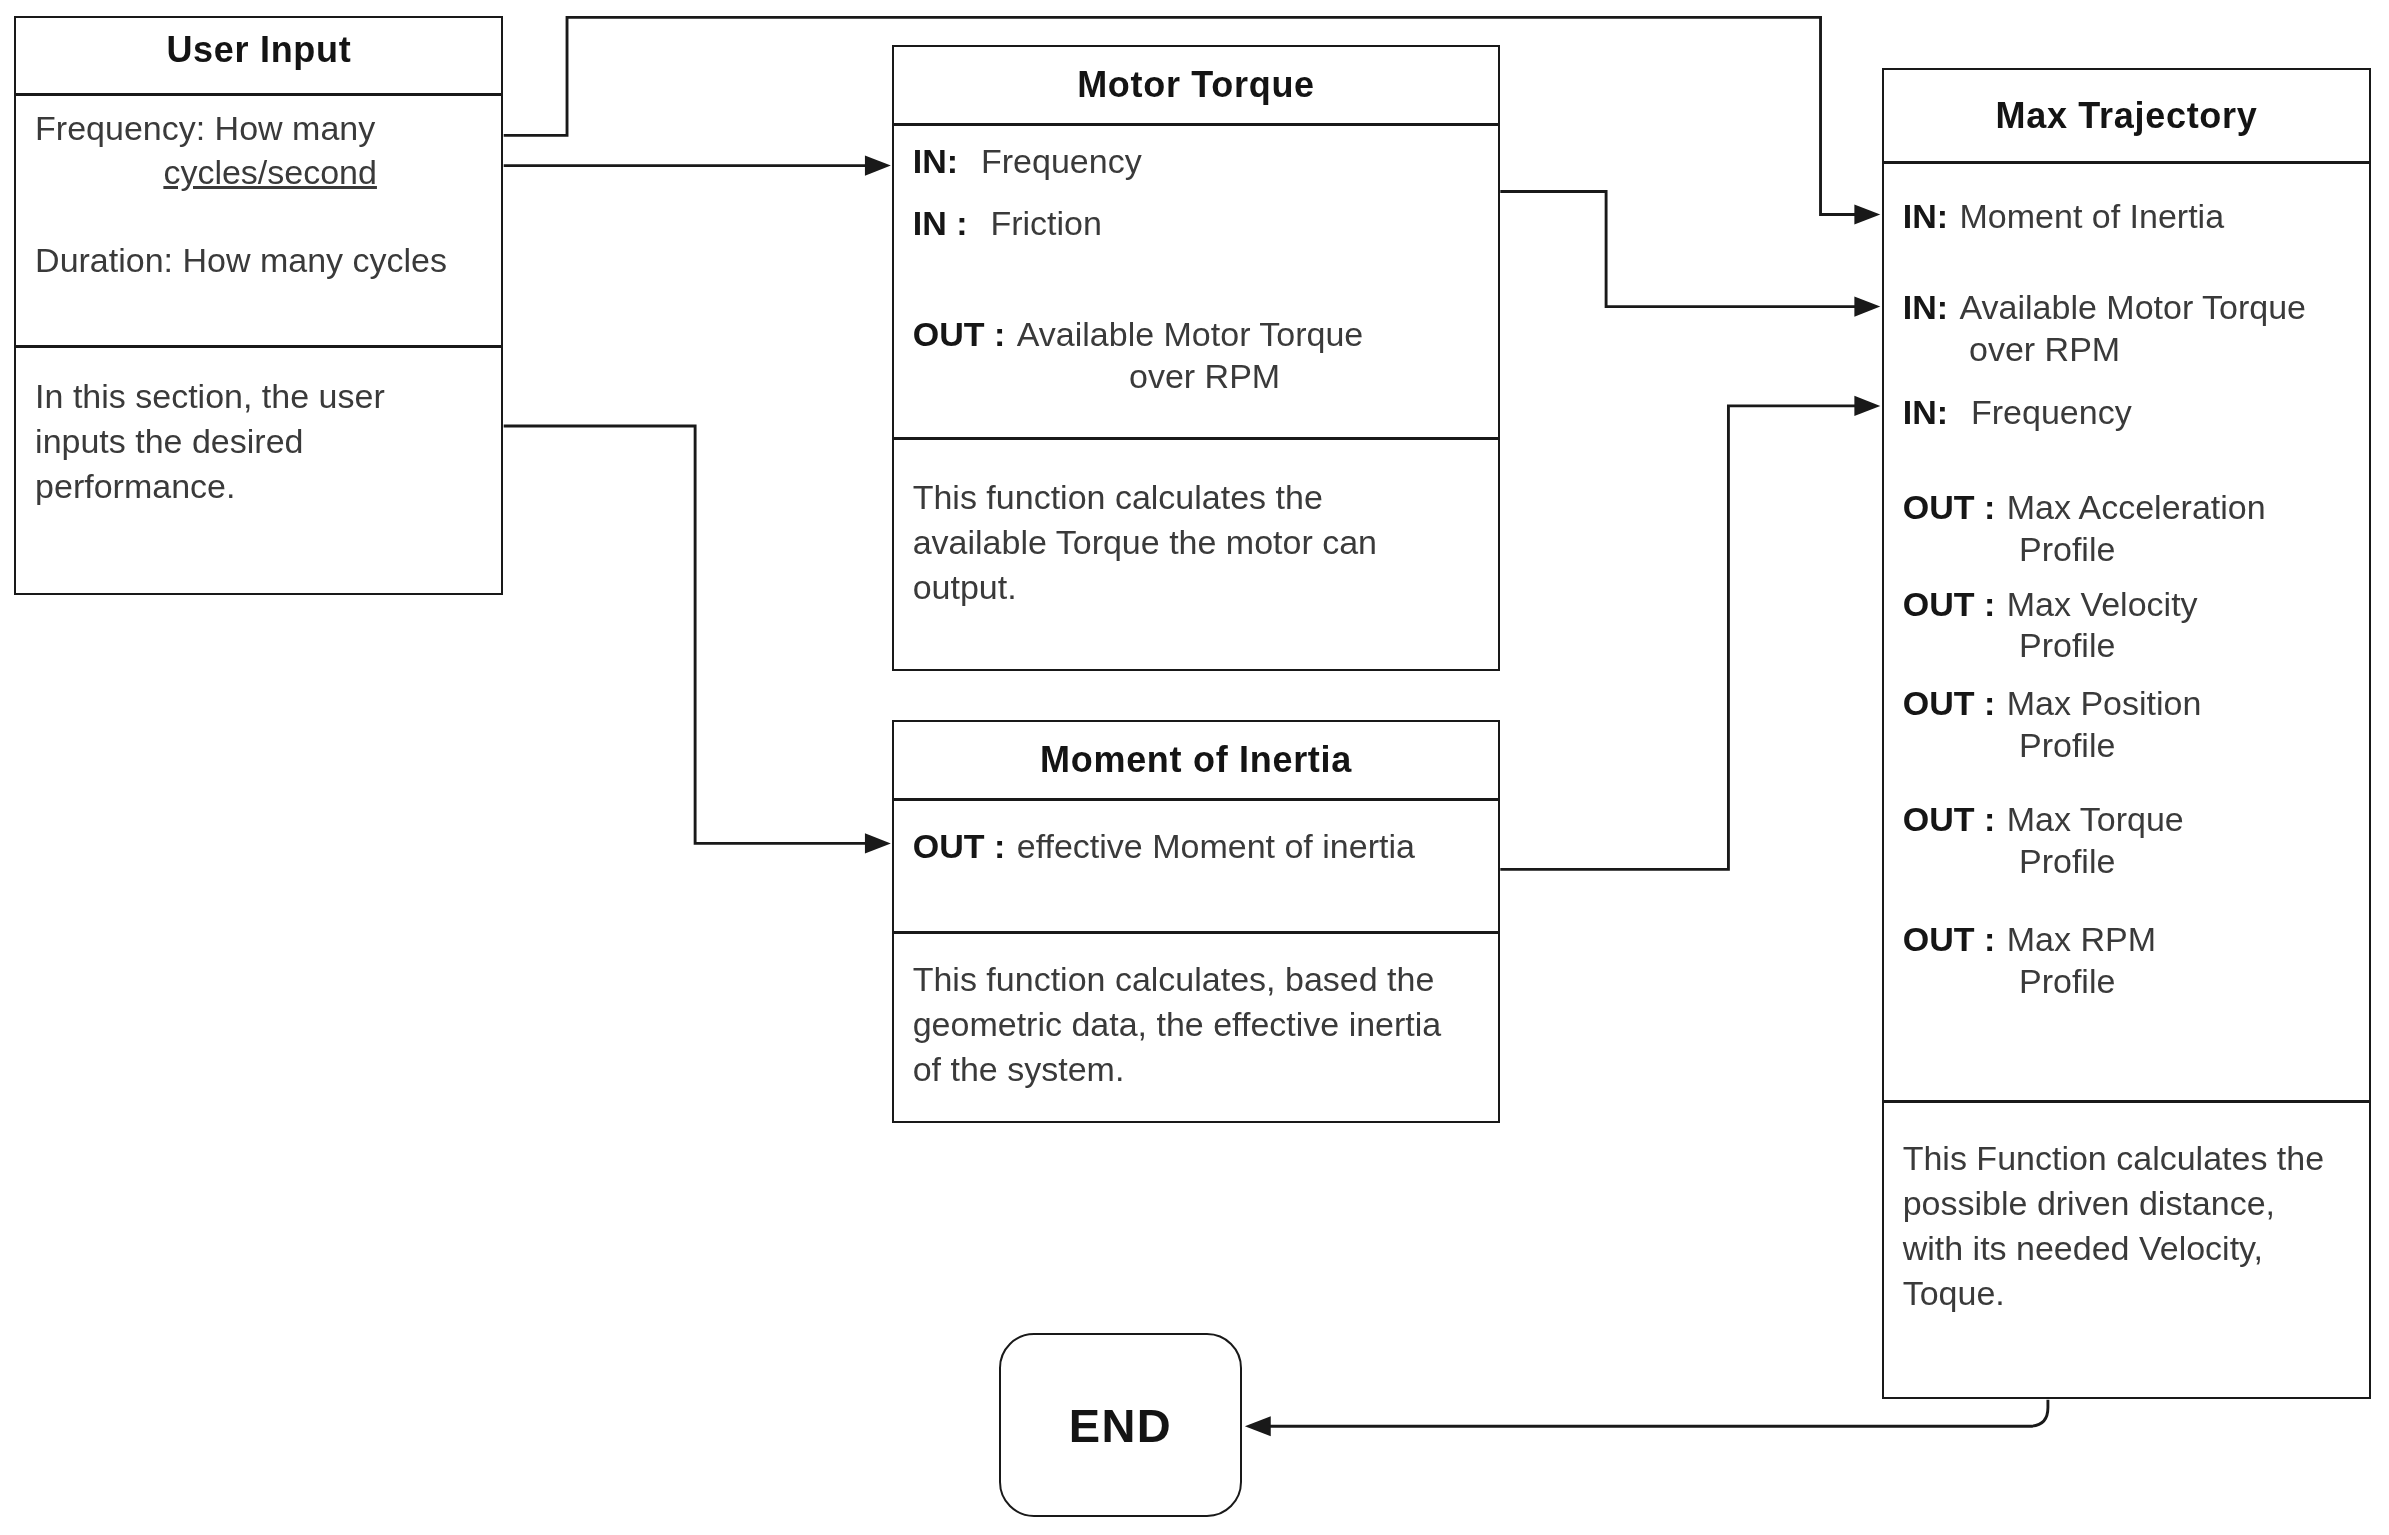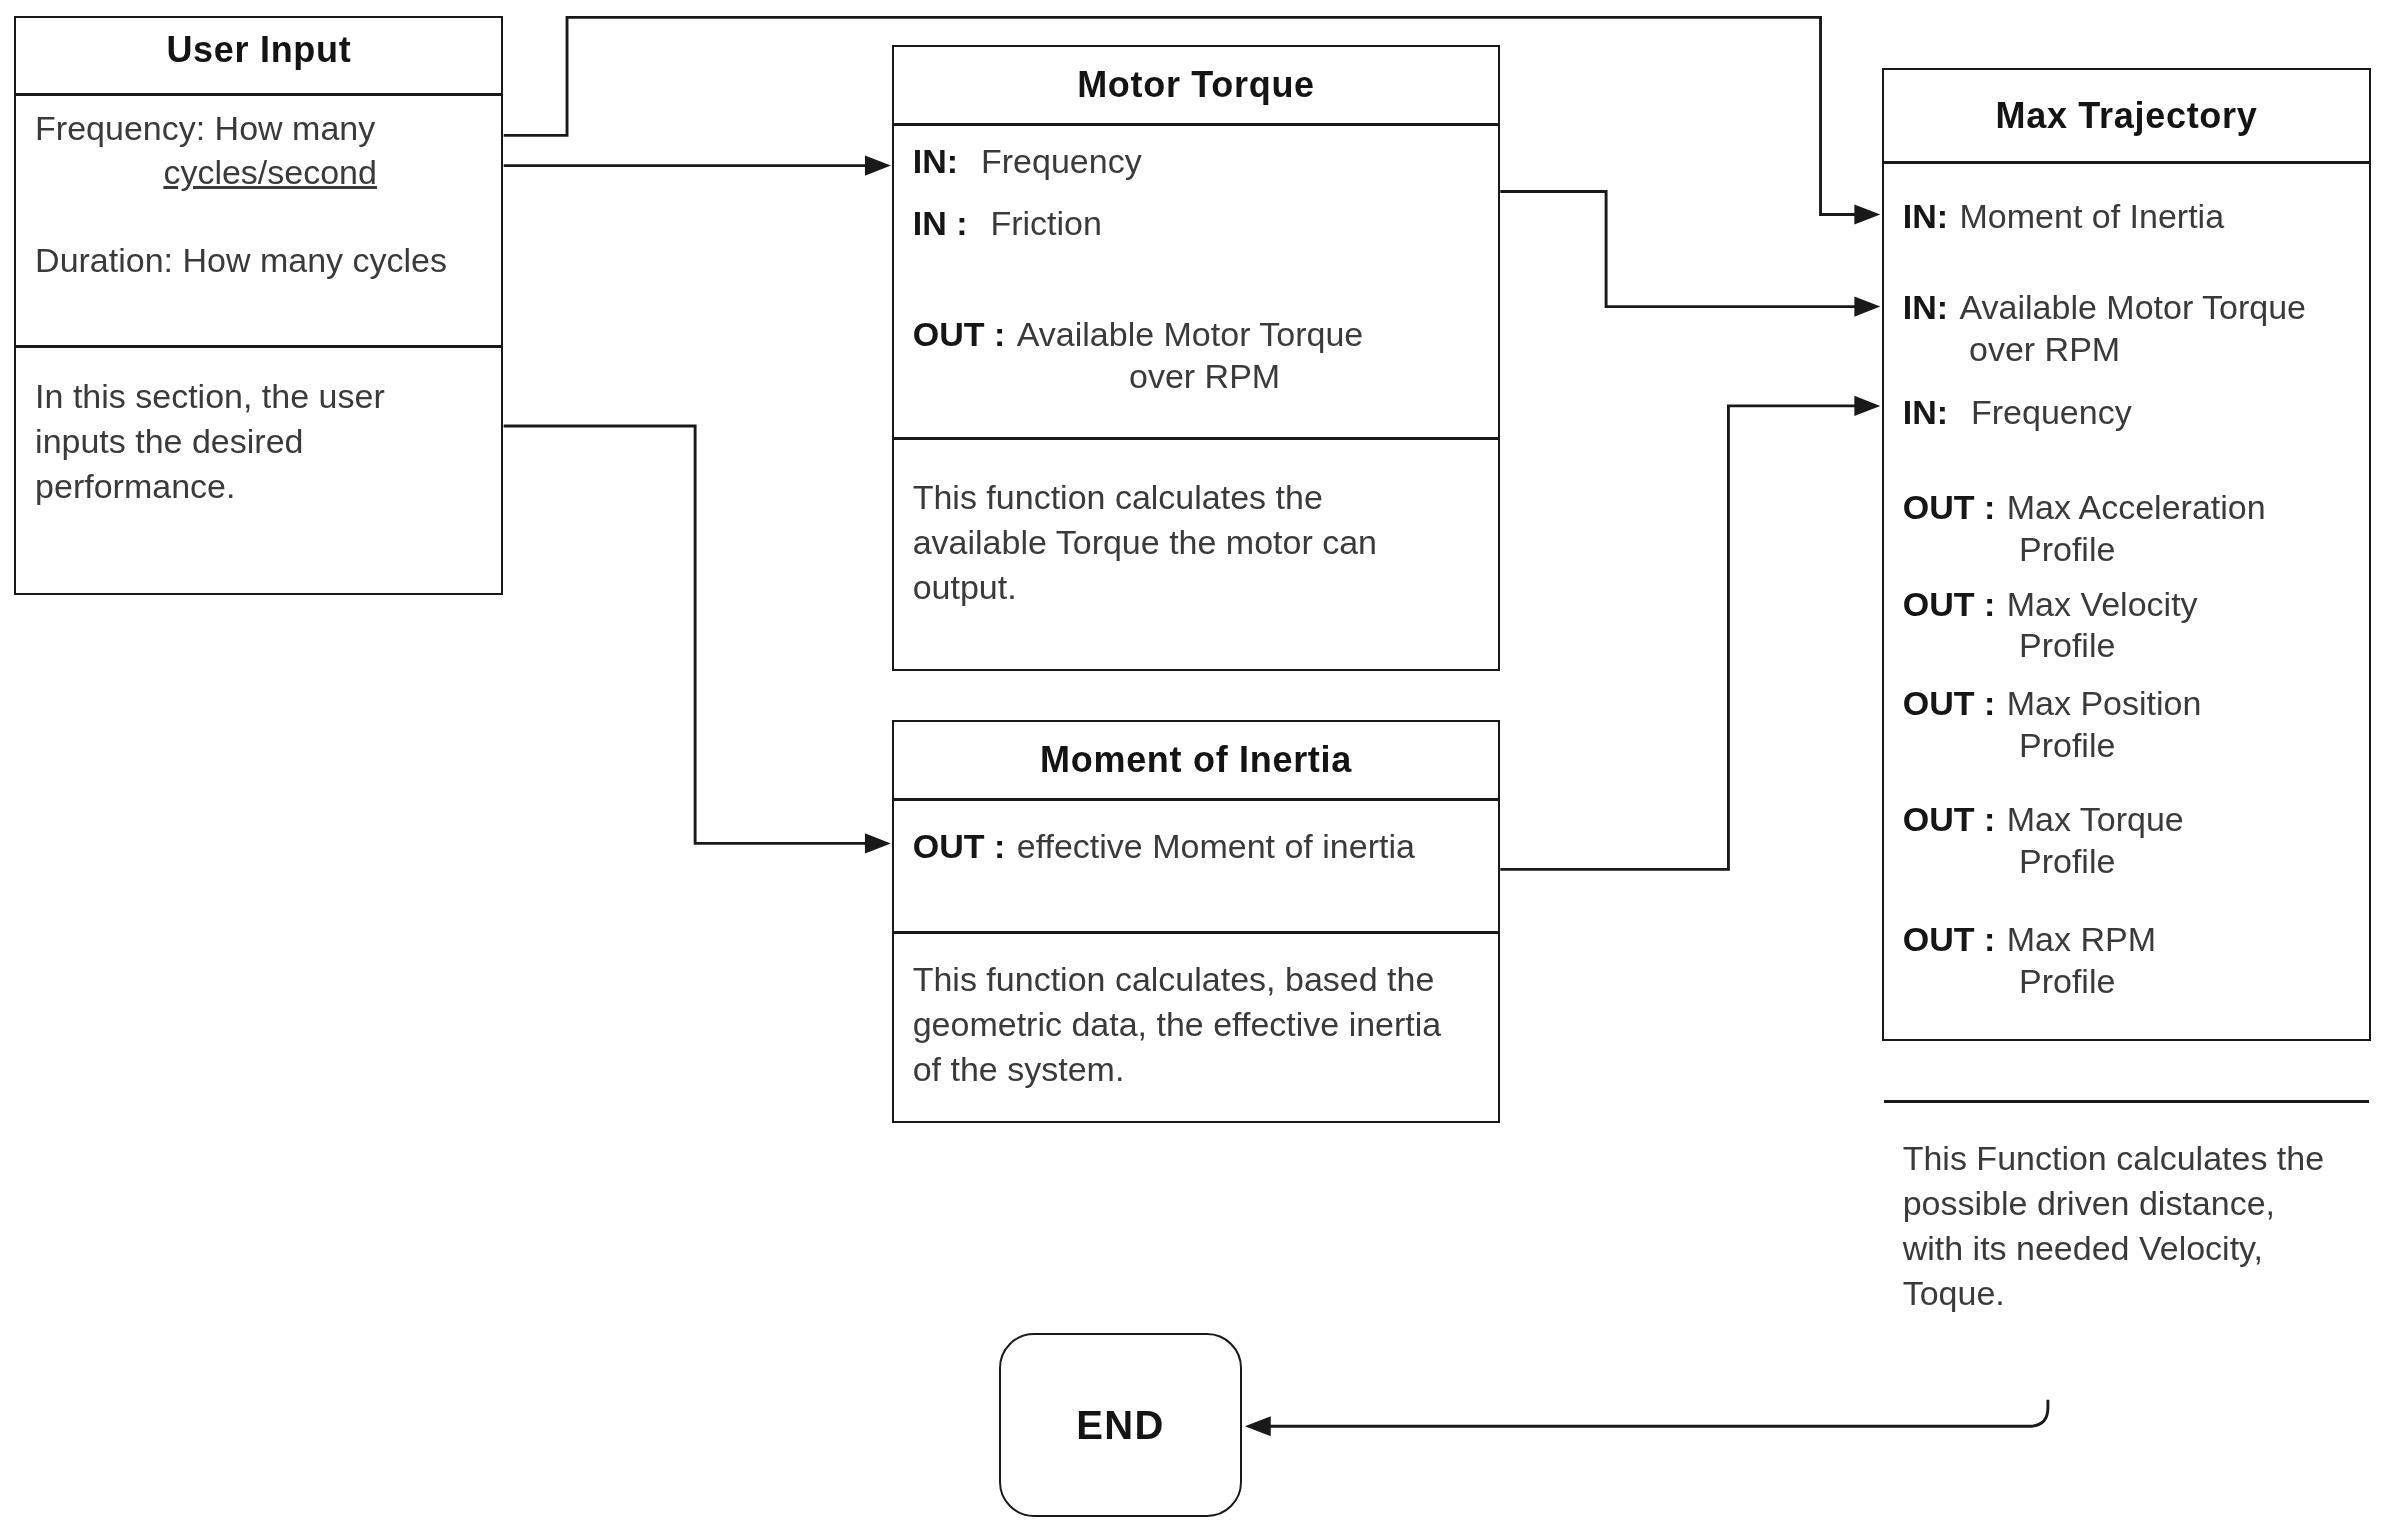--- a/index.html
+++ b/index.html
@@ -17,21 +17,21 @@
     position:absolute;left:0;right:0;top:0;display:flex;align-items:center;justify-content:center;
     font-weight:bold;font-size:36px;color:#141414;letter-spacing:0.7px;white-space:nowrap;
   }
   .row{position:absolute;left:0;right:0;padding-left:18.7px;font-size:34px;color:#3a3a3a;white-space:nowrap;}
   .row .lbl{font-weight:bold;color:#161616;margin-right:11.5px;}
   .row .lbl.wide{margin-right:23px;}
   .row2{position:absolute;left:0;right:0;font-size:34px;color:#3a3a3a;white-space:nowrap;}
   .desc{position:absolute;left:0;right:0;padding-left:18.7px;padding-right:7.2px;
         font-size:34px;line-height:45px;color:#3a3a3a;}
   .end-label{display:flex;width:100%;height:100%;align-items:center;justify-content:center;
-        font-weight:bold;font-size:40px;color:#141414;letter-spacing:1.4px;}
+        font-weight:bold;font-size:47px;color:#141414;letter-spacing:1.4px;}
 </style>
 </head>
 <body>
 
 <div class="canvas">
 
   <svg class="wires" viewBox="0 0 3320 2133">
 
     <line class="wire" x1="700" y1="230" x2="1206" y2="230"></line>
     <polygon class="arrowhead" points="1238,230 1202,216 1202,244"></polygon>
@@ -98,21 +98,21 @@
       <span class="lbl">OUT :</span><span>effective Moment of inertia</span>
     </div>
     <div class="hdiv" style="top:209px;"></div>
     <div class="desc" style="top:235px;">
       <div>This function calculates, based the</div>
       <div>geometric data, the effective inertia</div>
       <div>of the system.</div>
     </div>
   </div>
 
-  <div class="node" style="left:1882px;top:68px;width:489px;height:973px;padding-left:40px;">
+  <div class="node" style="left:1882px;top:68px;width:489px;height:1331px;padding-left:40px;">
     <div class="title" style="height:91px;">Max Trajectory</div>
     <div class="hdiv" style="top:91px;"></div>
 
     <div class="row" style="top:127px;">
       <span class="lbl">IN:</span><span>Moment of Inertia</span>
     </div>
 
     <div class="row" style="top:218px;">
       <span class="lbl">IN:</span><span>Available Motor Torque</span>
     </div>

